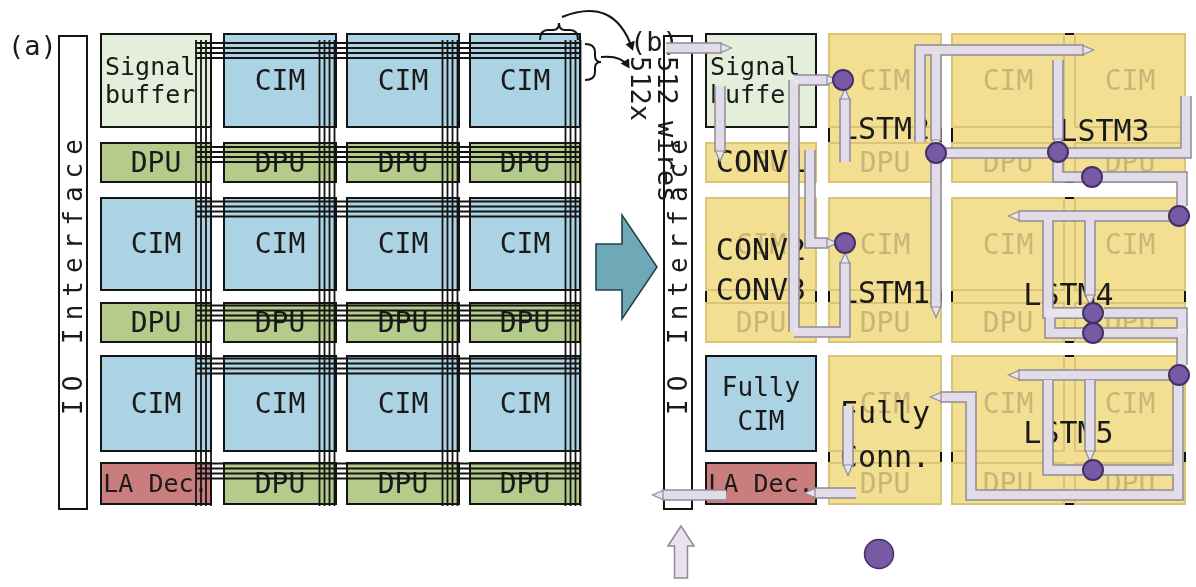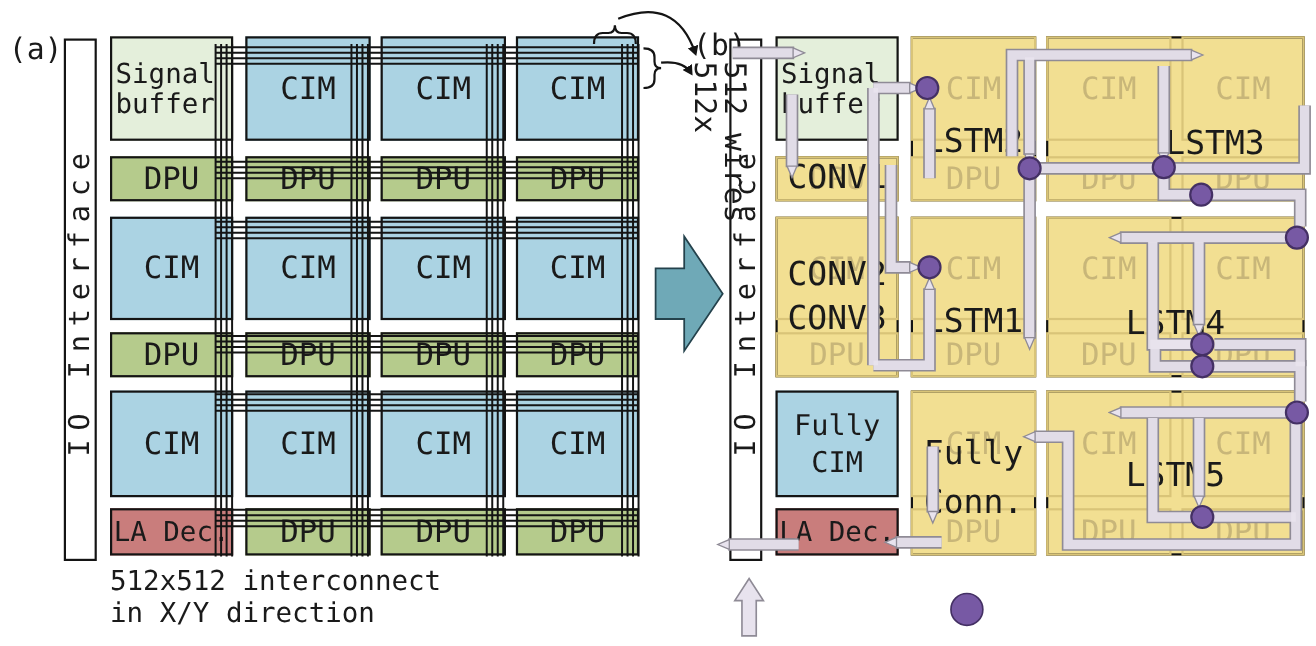--- a/index.html
+++ b/index.html
@@ -108,22 +108,20 @@
       <div class="blk" style="left: 705px; top: 33px; width: 112px; height: 95px; background: rgb(228, 239, 219); font-size: 25px; justify-content: flex-start; padding-left: 3px; text-align: left; z-index: 2;">Signal
 buffer</div>
       <div class="blk" style="left: 705px; top: 355px; width: 112px; height: 97px; background: rgb(171, 211, 227); font-size: 26px; line-height: 34px; z-index: 2;">Fully
 CIM</div>
       <div class="blk" style="left: 705px; top: 462px; width: 112px; height: 43px; background: rgb(201, 125, 124); font-size: 25px; z-index: 2;">LA Dec.</div>
     </div>
 
   <div class="rot-label" style="left:656px;top:56px;">512x</div>
   <div class="rot-label" style="left:683px;top:56px;">512 wires</div>
 
-  <div class="caption" style="left:100px;top:513px;">512x512 interconnect</div>
-  <div class="caption" style="left:100px;top:542px;">in X/Y direction</div>
 
   <div class="legend-text" style="left:700px;top:519px;">
     
     
   </div>
   <div class="legend-text" style="left:905px;top:519px;">
     
     
   </div>
 

